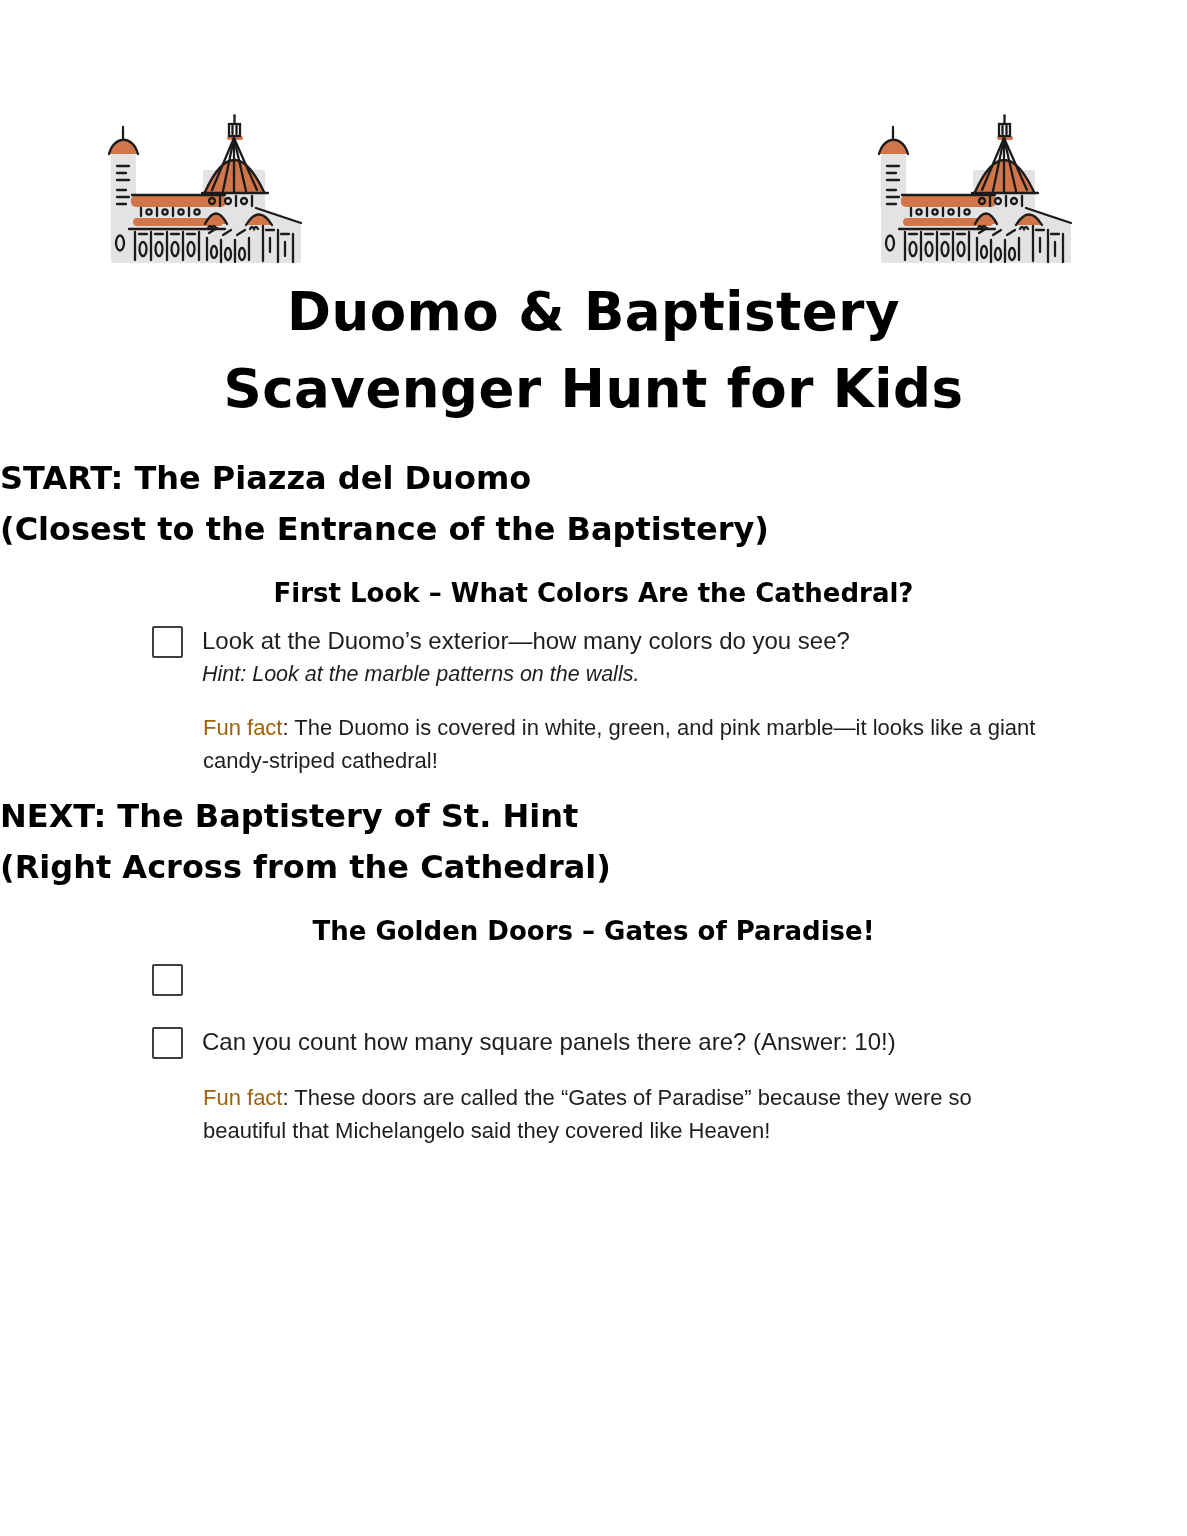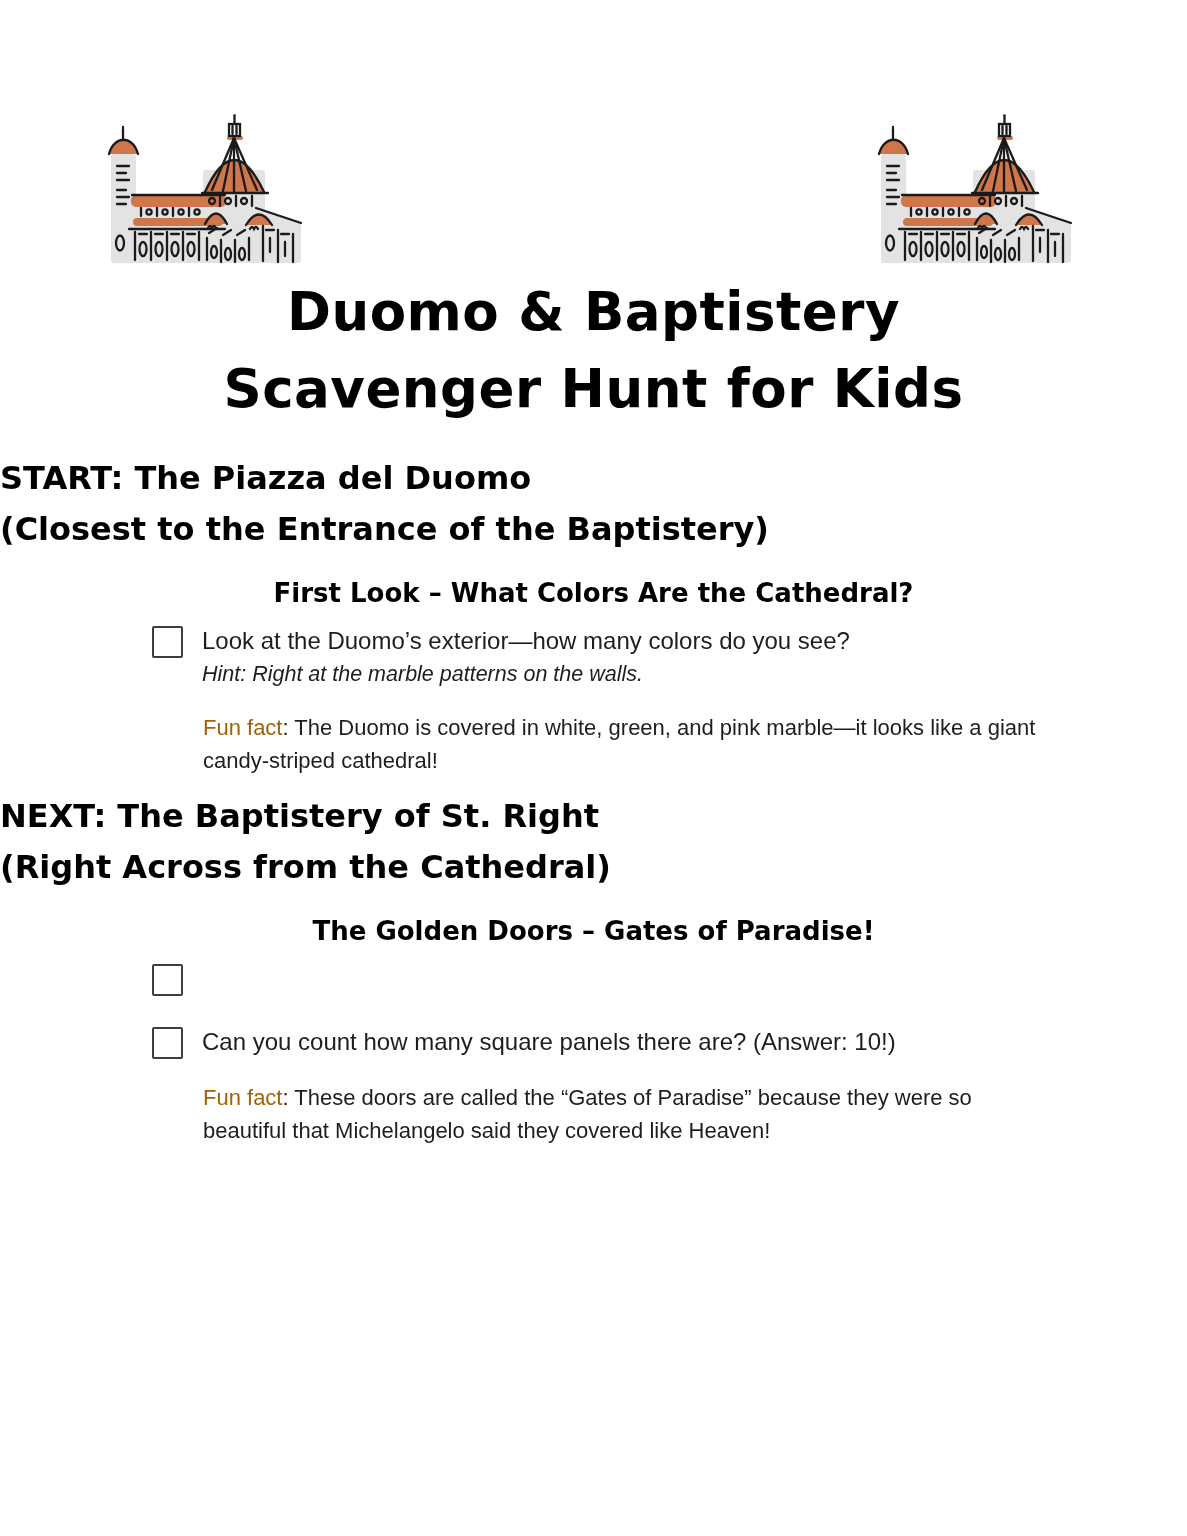--- a/index.html
+++ b/index.html
@@ -206,31 +206,31 @@
       <span class="h2-line">START: The Piazza del Duomo</span>
       <span class="h2-line">(Closest to the Entrance of the Baptistery)</span>
     </h2>
     <h3 class="h3">First Look – What Colors Are the Cathedral?</h3>
 
     <div class="checklist">
       <div class="check-item">
         <span class="checkbox"></span>
         <div class="check-text">
           <p class="item-text">Look at the Duomo’s exterior—how many colors do you see?</p>
-          <p class="item-hint">Hint: Right at the marble patterns on the walls.</p>
+          <p class="item-hint">Hint: Look at the marble patterns on the walls.</p>
         </div>
       </div>
     </div>
 
     <p class="fun-fact"><strong>Fun fact</strong><span>: The Duomo is covered in white, green, and pink marble—it looks like a giant candy-striped cathedral!</span></p>
   </section>
 
   <section class="section section-2">
     <h2 class="h2">
-      <span class="h2-line">NEXT: The Baptistery of St. Right</span>
+      <span class="h2-line">NEXT: The Baptistery of St. Hint</span>
       <span class="h2-line">(Right Across from the Cathedral)</span>
     </h2>
     <h3 class="h3">The Golden Doors – Gates of Paradise!</h3>
 
     <div class="checklist">
       <div class="check-item">
         <span class="checkbox"></span>
       </div>
       <div class="check-item">
         <span class="checkbox"></span>

